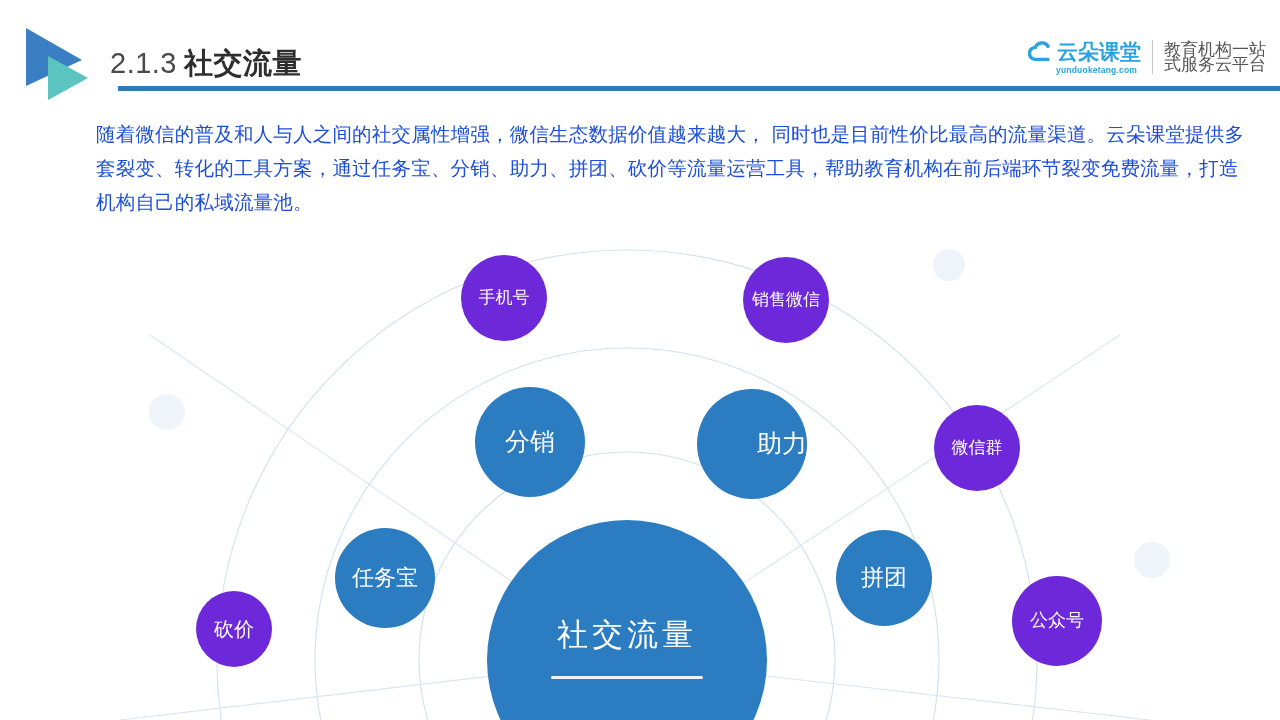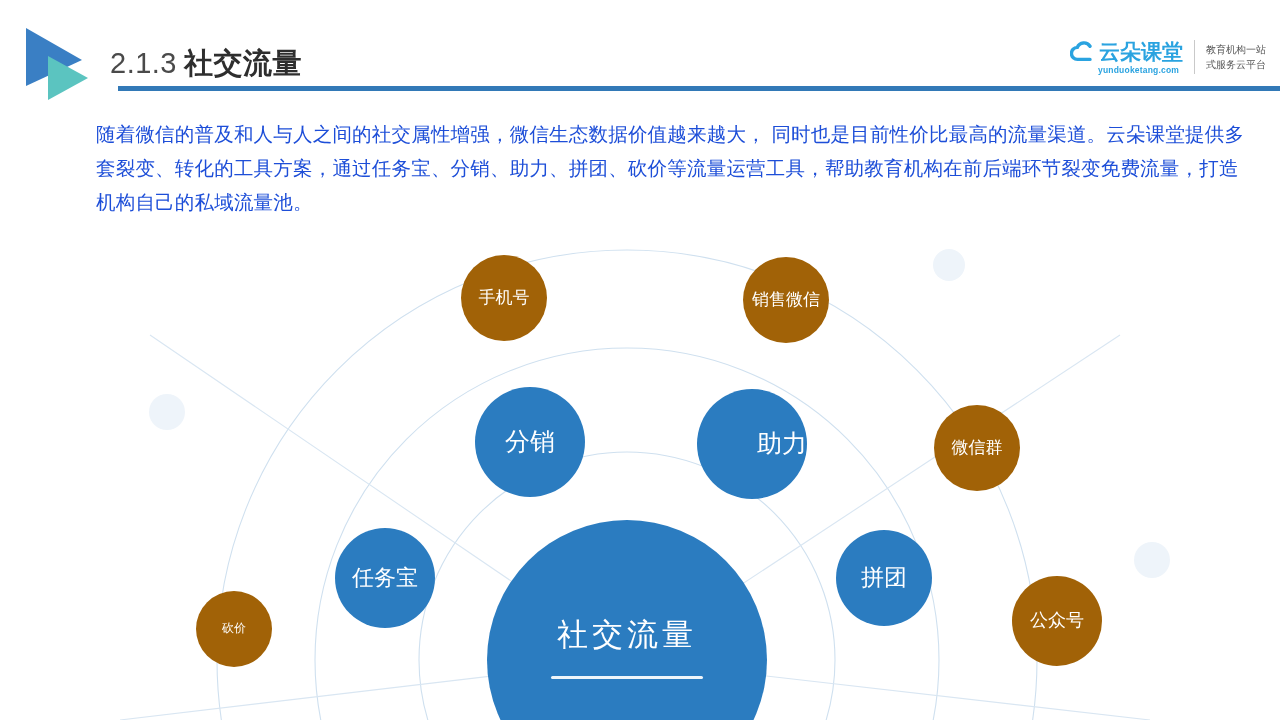--- a/index.html
+++ b/index.html
@@ -100,21 +100,21 @@
     margin-top: 1px;
     text-align: right;
   }
   .brand-divider {
     width: 1px;
     height: 34px;
     background: #c9c9c9;
   }
   .brand-tag {
     padding-left: 11px;
-    font-size: 10px;
+    font-size: 17px;
     line-height: 15px;
     color: #555555;
     white-space: nowrap;
   }
 
   
   .para {
     position: absolute;
     left: 96px;
     top: 117px;
@@ -146,21 +146,21 @@
     align-items: center;
     justify-content: center;
     color: #ffffff;
     text-align: center;
     box-sizing: border-box;
   }
   .node.primary {
     background: #2b7cc0;
   }
   .node.secondary {
-    background: #a16207;
+    background: #6d28d9;
   }
   .node span {
     display: block;
     line-height: 1.1;
     white-space: nowrap;
   }
   .node.dot {
     background: #eef4fa;
   }
   .hub {
@@ -247,21 +247,21 @@
 
     <div class="node secondary" style="left:461px; top:40px; width:86px; height:86px; font-size:17px;">
       <span>手机号</span>
     </div>
     <div class="node secondary" style="left:743px; top:42px; width:86px; height:86px; font-size:17px;">
       <span>销售微信</span>
     </div>
     <div class="node secondary" style="left:934px; top:190px; width:86px; height:86px; font-size:17px;">
       <span>微信群</span>
     </div>
-    <div class="node secondary" style="left:196px; top:376px; width:76px; height:76px; font-size:12px;">
+    <div class="node secondary" style="left:196px; top:376px; width:76px; height:76px; font-size:20px;">
       <span>砍价</span>
     </div>
     <div class="node secondary" style="left:1012px; top:361px; width:90px; height:90px; font-size:18px;">
       <span>公众号</span>
     </div>
 
     <div class="node primary" style="left:475px; top:172px; width:110px; height:110px; font-size:25px;">
       <span>分销</span>
     </div>
     <div class="node primary" style="left:697px; top:174px; width:110px; height:110px; font-size:25px;justify-content:flex-end;">

